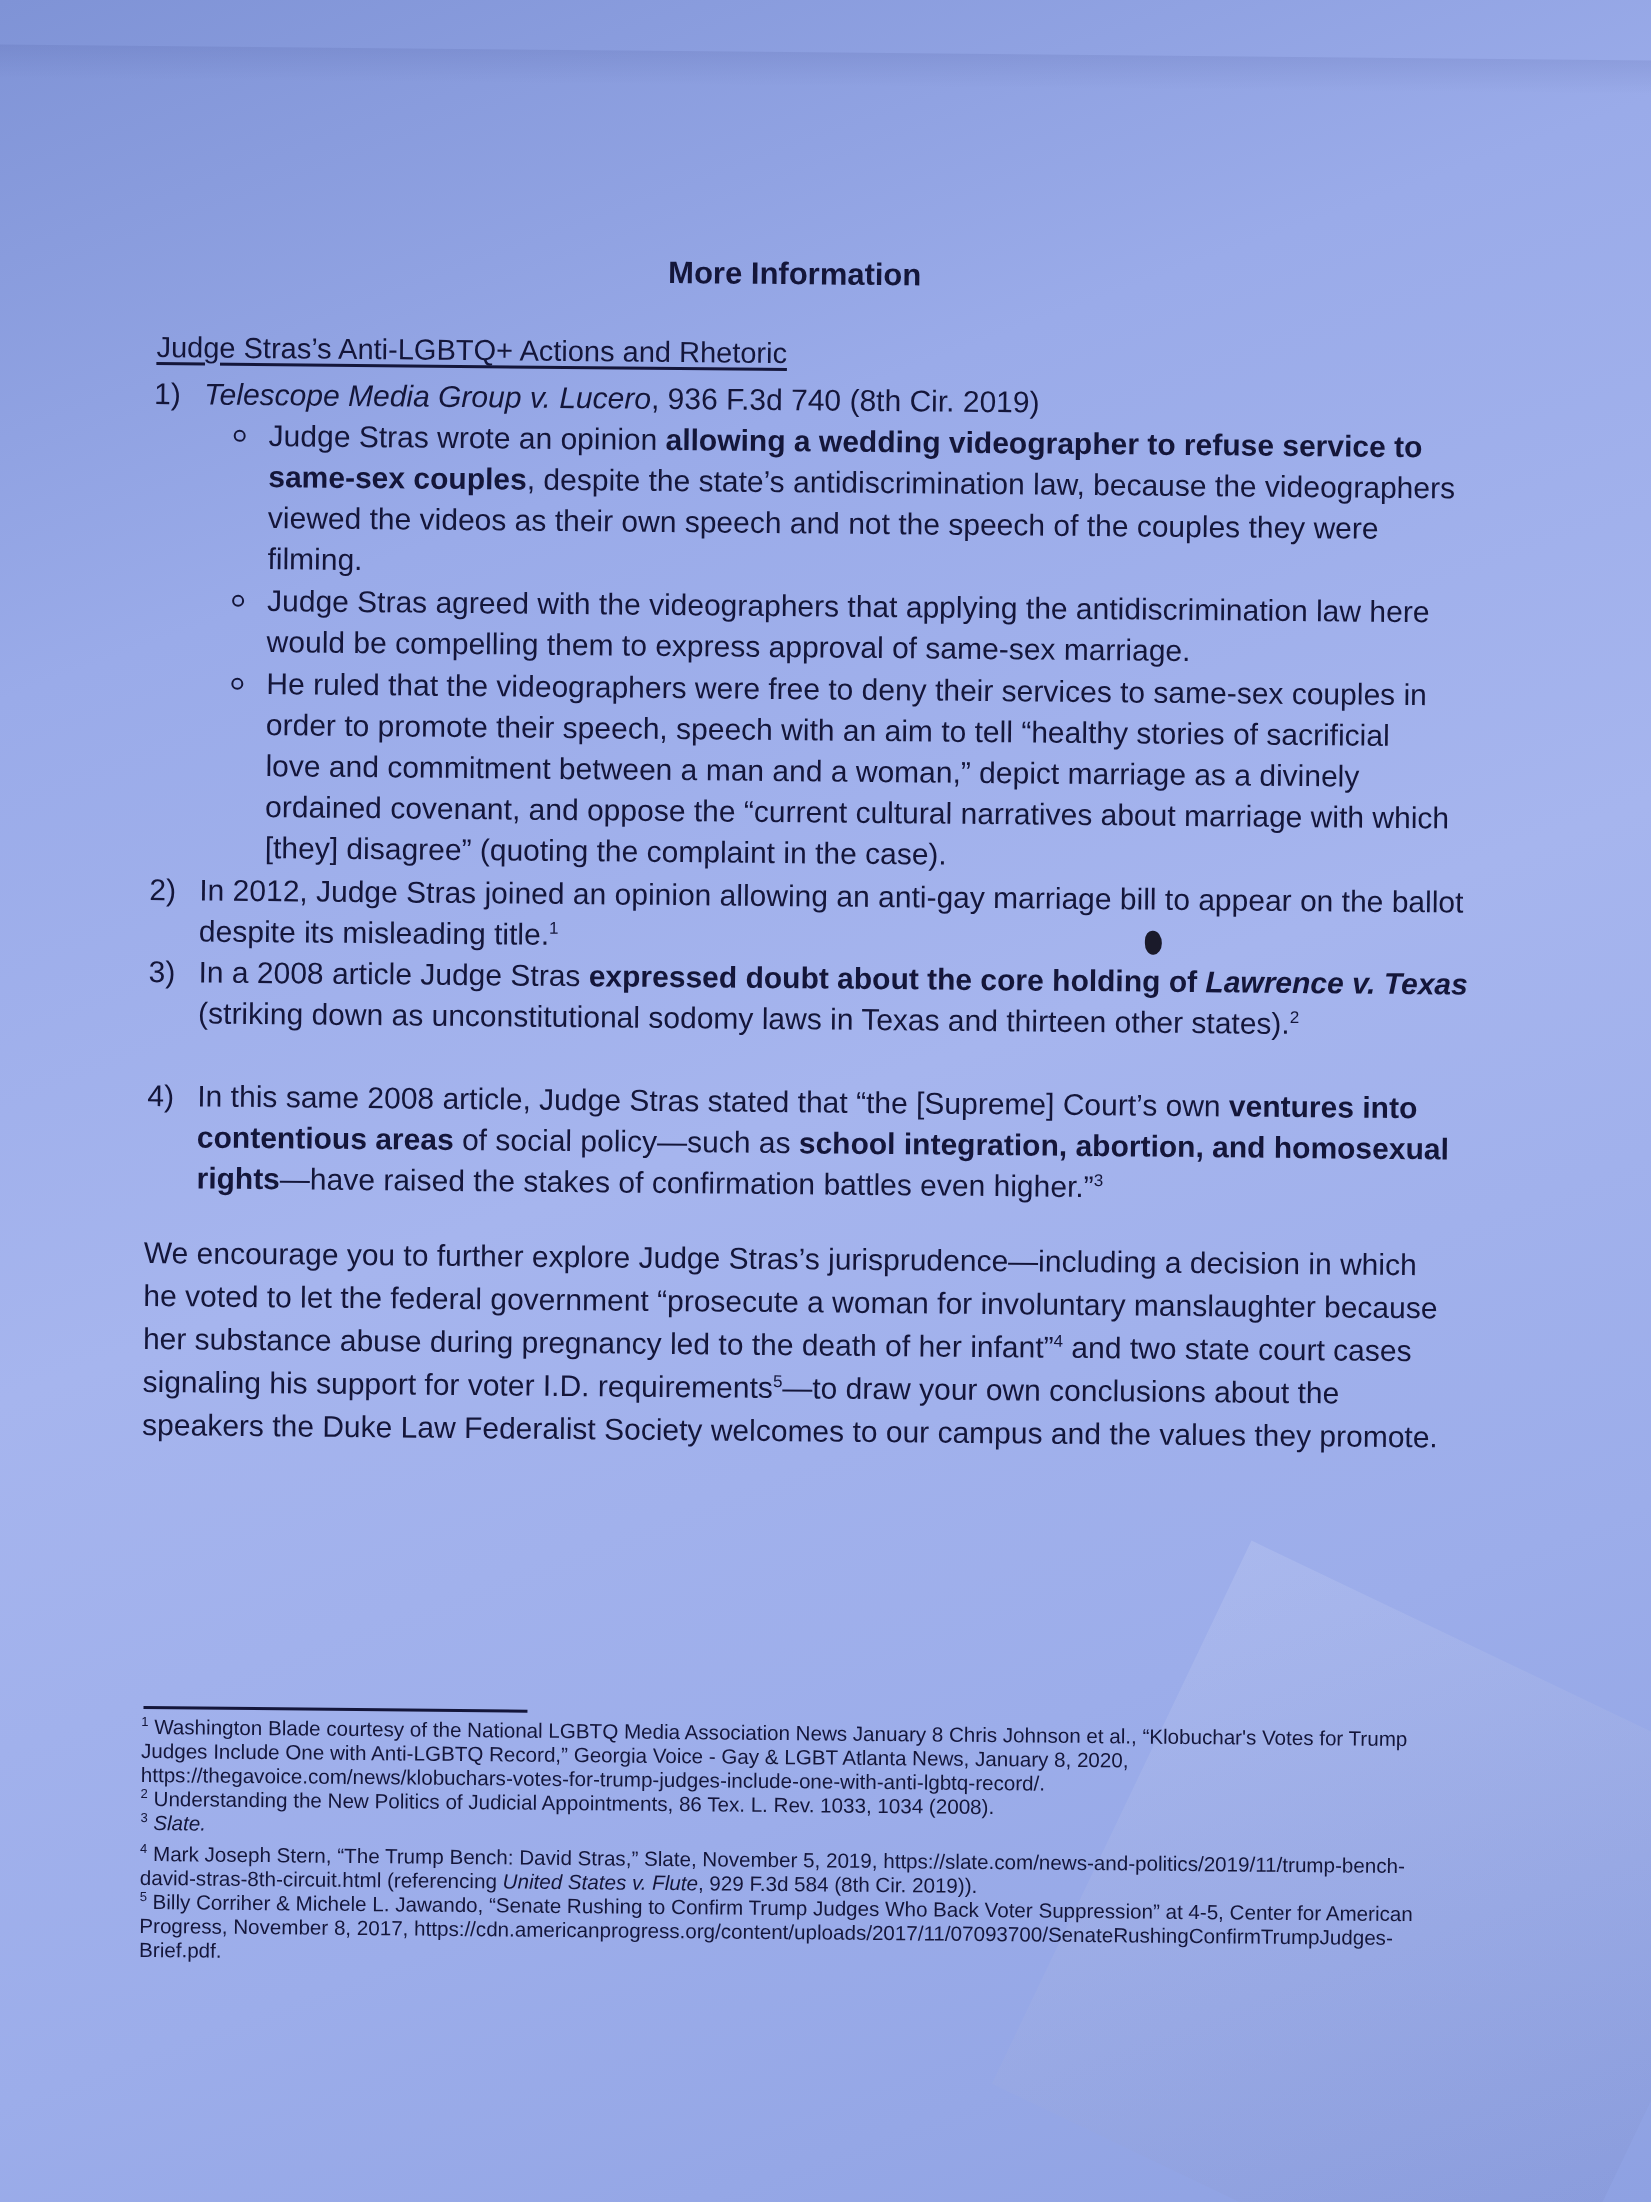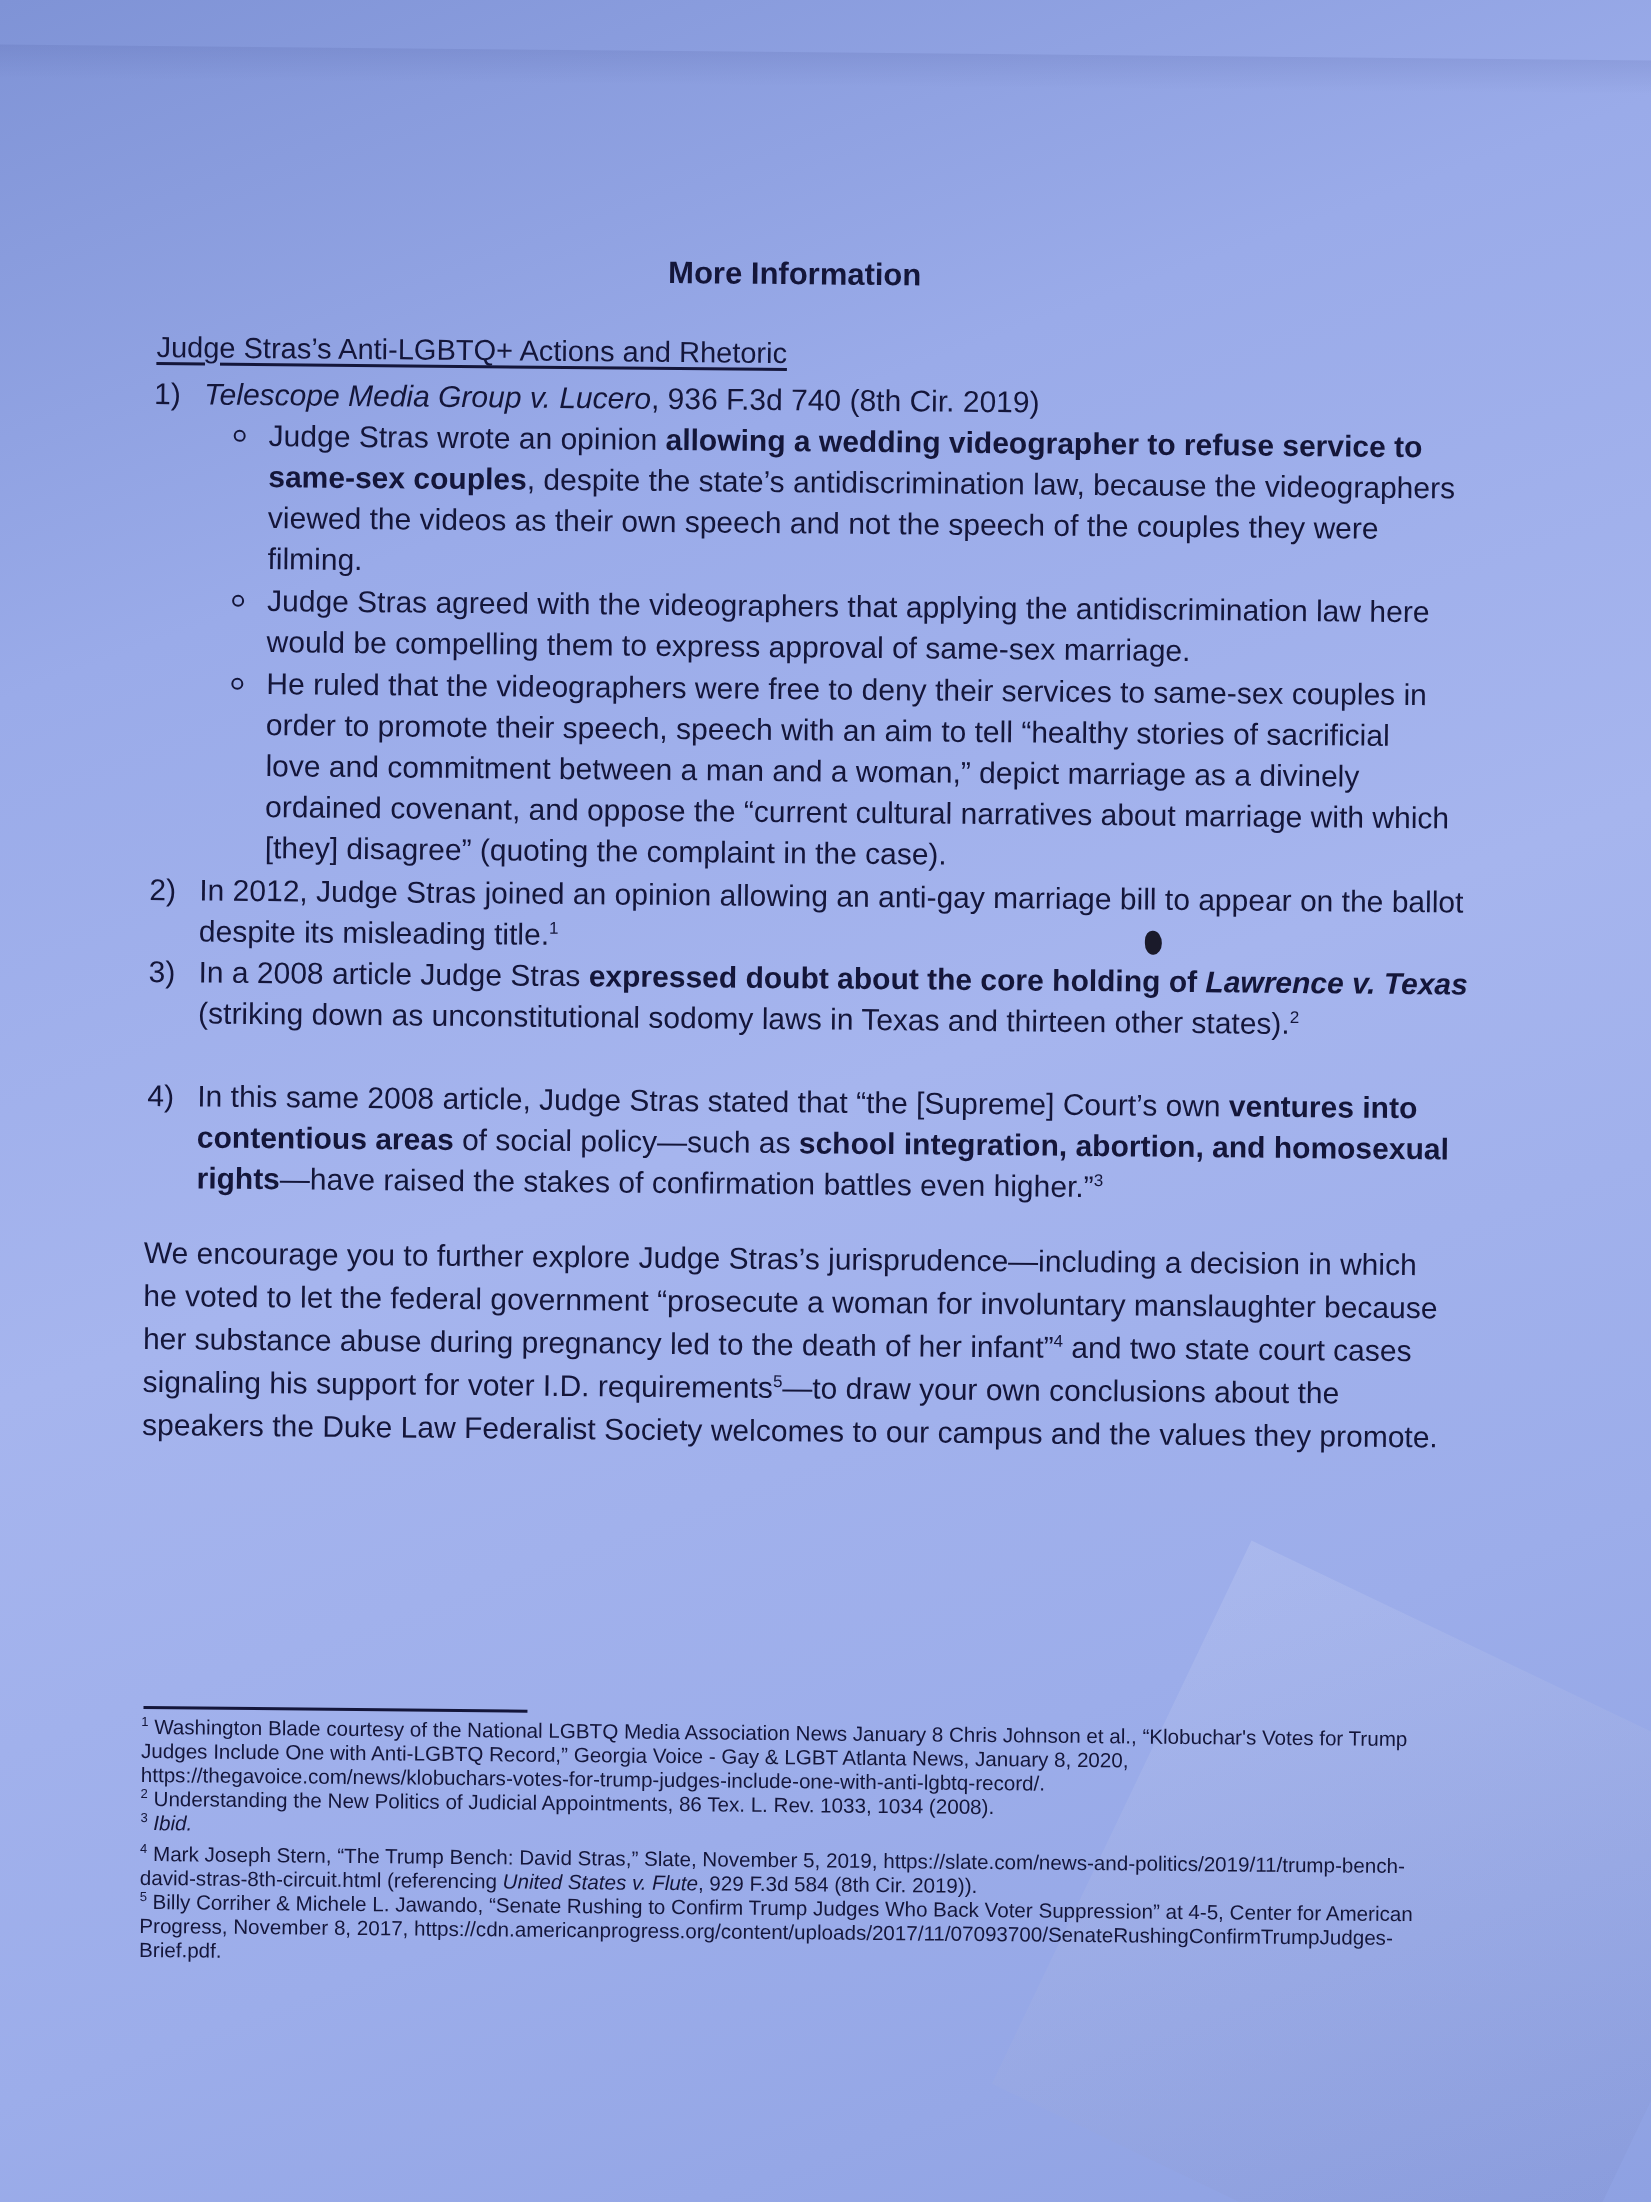--- a/index.html
+++ b/index.html
@@ -98,18 +98,18 @@
 
   <div class="ink-blot"></div>
 
   <p class="para" style="top:1237px; margin:0;"><span>We encourage you to further explore Judge Stras’s jurisprudence—including a decision in which he voted to let the federal government “prosecute a woman for involuntary manslaughter because her substance abuse during pregnancy led to the death of her infant”</span><sup>4</sup><span> and two state court cases signaling his support for voter I.D. requirements</span><sup>5</sup><span>—to draw your own conclusions about the speakers the Duke Law Federalist Society welcomes to our campus and the values they promote.</span></p>
 
   <div class="rule"></div>
 
   <div class="footnotes">
     <p class="fn"><sup>1</sup> <span>Washington Blade courtesy of the National LGBTQ Media Association News January 8 Chris Johnson et al., “Klobuchar's Votes for Trump Judges Include One with Anti-LGBTQ Record,” Georgia Voice - Gay &amp; LGBT Atlanta News, January 8, 2020, https://thegavoice.com/news/klobuchars-votes-for-trump-judges-include-one-with-anti-lgbtq-record/.</span></p>
     <p class="fn"><sup>2</sup> <span>Understanding the New Politics of Judicial Appointments, 86 Tex. L. Rev. 1033, 1034 (2008).</span></p>
-    <p class="fn"><sup>3</sup> <i>Ibid.</i></p>
+    <p class="fn"><sup>3</sup> <i>Slate.</i></p>
     <p class="fn" style="margin-top:6.9px;"><sup>4</sup> <span>Mark Joseph Stern, “The Trump Bench: David Stras,” Slate, November 5, 2019, https://slate.com/news-and-politics/2019/11/trump-bench-david-stras-8th-circuit.html (referencing </span><i>United States v. Flute</i><span>, 929 F.3d 584 (8th Cir. 2019)).</span></p>
     <p class="fn"><sup>5</sup> <span>Billy Corriher &amp; Michele L. Jawando, “Senate Rushing to Confirm Trump Judges Who Back Voter Suppression” at 4-5, Center for American Progress, November 8, 2017, https://cdn.americanprogress.org/content/uploads/2017/11/07093700/SenateRushingConfirmTrumpJudges-Brief.pdf.</span></p>
   </div>
 </div>
 
 
 </body></html>

